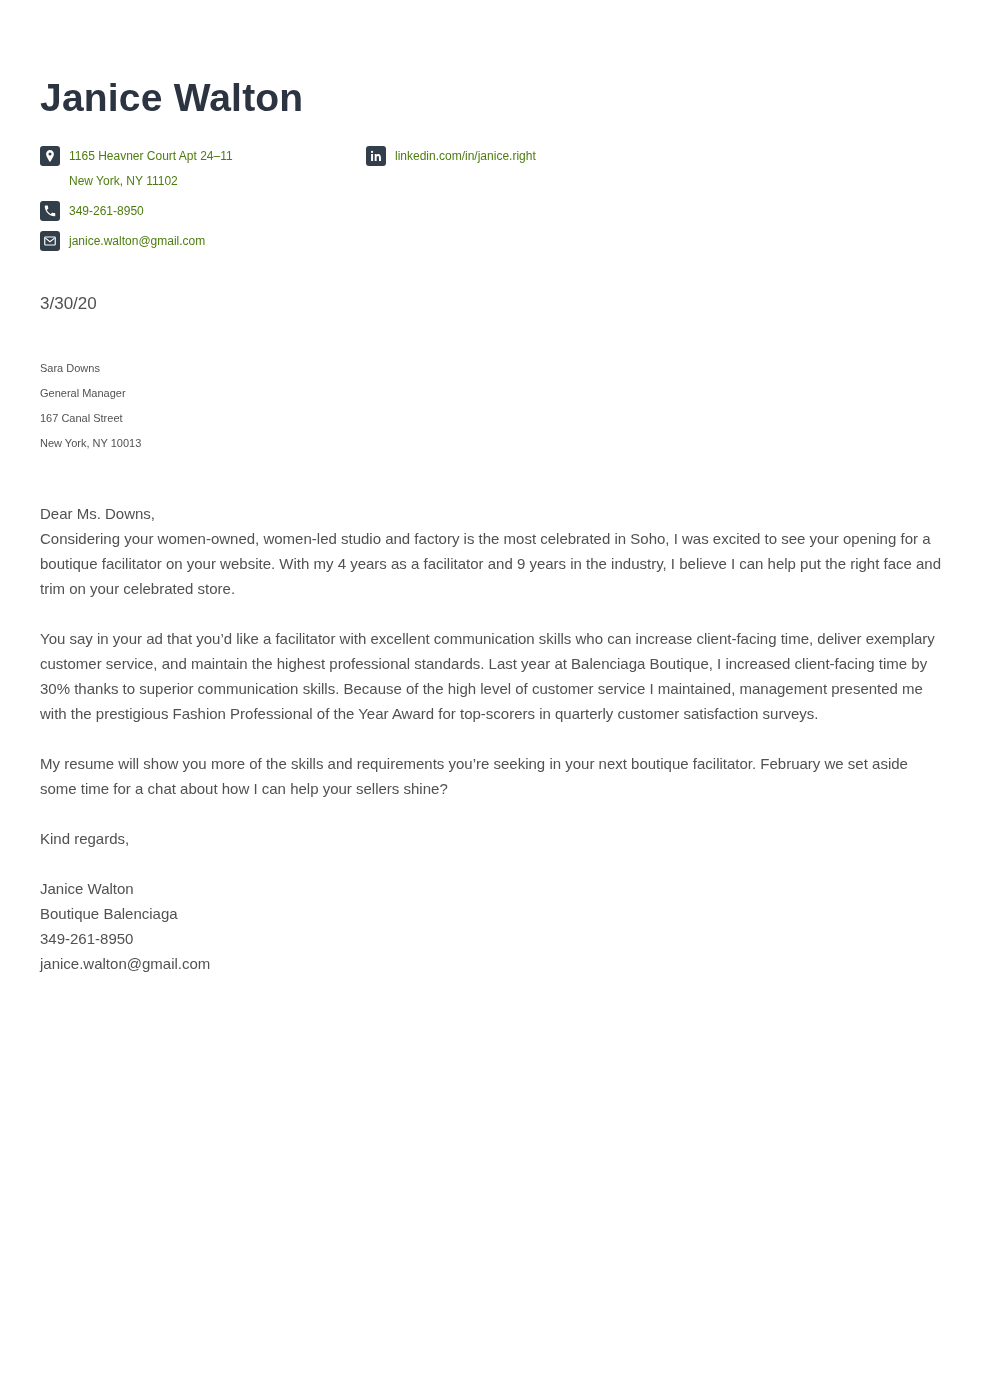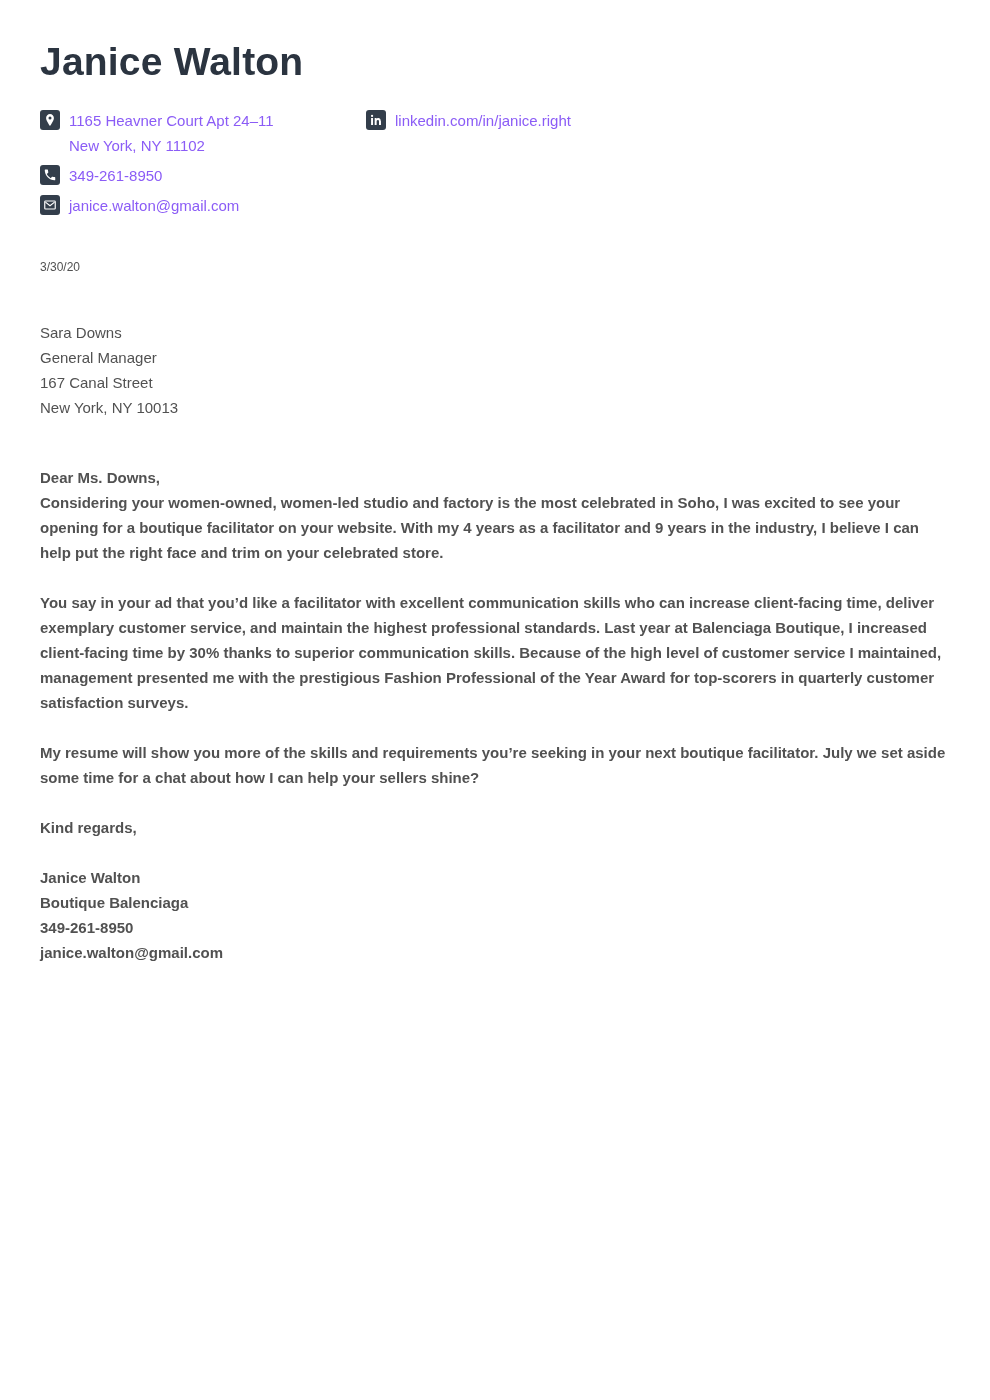--- a/index.html
+++ b/index.html
@@ -9,20 +9,21 @@
     height: 1400px;
     font-family: "Liberation Sans", sans-serif;
     color: #515151;
     overflow: hidden;
   }
   .page {
     width: 990px;
     height: 1288px;
     background: #ffffff;
     padding: 40px 42px 0 40px;
+    margin-top: 36px;
   }
   .name {
     font-size: 39px;
     font-weight: bold;
     color: #2b3440;
     letter-spacing: 0.2px;
     line-height: 44px;
   }
   .contact {
     margin-top: 24px;
@@ -43,40 +44,40 @@
     background: #333e4b;
     flex: 0 0 20px;
     margin-right: 9px;
     margin-top: 2px;
     display: flex;
     align-items: center;
     justify-content: center;
   }
   .icon-box svg { width: 14px; height: 14px; display: block; }
   .contact-text {
-    font-size: 15px;
+    font-size: 12px;
     line-height: 25px;
-    color: #8b5cf6;
+    color: #4d7c0f;
   }
   .date-line {
     margin-top: 32px;
-    font-size: 12px;
+    font-size: 17px;
     line-height: 25px;
   }
   .recipient {
     margin-top: 40px;
-    font-size: 15px;
+    font-size: 11px;
     line-height: 25px;
   }
   .body-copy {
     margin-top: 45px;
     font-size: 15px;
     line-height: 25px;
   }
-  .para { margin-bottom: 25px; font-weight: bold; }
+  .para { margin-bottom: 25px; }
   .para:last-child { margin-bottom: 0; }
   .sig-line { line-height: 25px; }
 </style>
 </head>
 <body>
 
 <div class="page">
 
   <h1 class="name">Janice Walton</h1>
 
@@ -137,21 +138,21 @@
     <div class="sig-line">167 Canal Street</div>
     <div class="sig-line">New York, NY 10013</div>
   </div>
 
   <div class="body-copy">
     <div class="para">
       <div>Dear Ms. Downs,</div>
       <div>Considering your women-owned, women-led studio and factory is the most celebrated in Soho, I was excited to see your opening for a boutique facilitator on your website. With my 4 years as a facilitator and 9 years in the industry, I believe I can help put the right face and trim on your celebrated store.</div>
     </div>
     <div class="para">You say in your ad that you’d like a facilitator with excellent communication skills who can increase client-facing time, deliver exemplary customer service, and maintain the highest professional standards. Last year at Balenciaga Boutique, I increased client-facing time by 30% thanks to superior communication skills. Because of the high level of customer service I maintained, management presented me with the prestigious Fashion Professional of the Year Award for top-scorers in quarterly customer satisfaction surveys.</div>
-    <div class="para">My resume will show you more of the skills and requirements you’re seeking in your next boutique facilitator. July we set aside some time for a chat about how I can help your sellers shine?</div>
+    <div class="para">My resume will show you more of the skills and requirements you’re seeking in your next boutique facilitator. February we set aside some time for a chat about how I can help your sellers shine?</div>
     <div class="para">Kind regards,</div>
     <div class="para">
       <div class="sig-line">Janice Walton</div>
       <div class="sig-line">Boutique Balenciaga</div>
       <div class="sig-line">349-261-8950</div>
       <div class="sig-line">janice.walton@gmail.com</div>
     </div>
   </div>
 
 </div>

